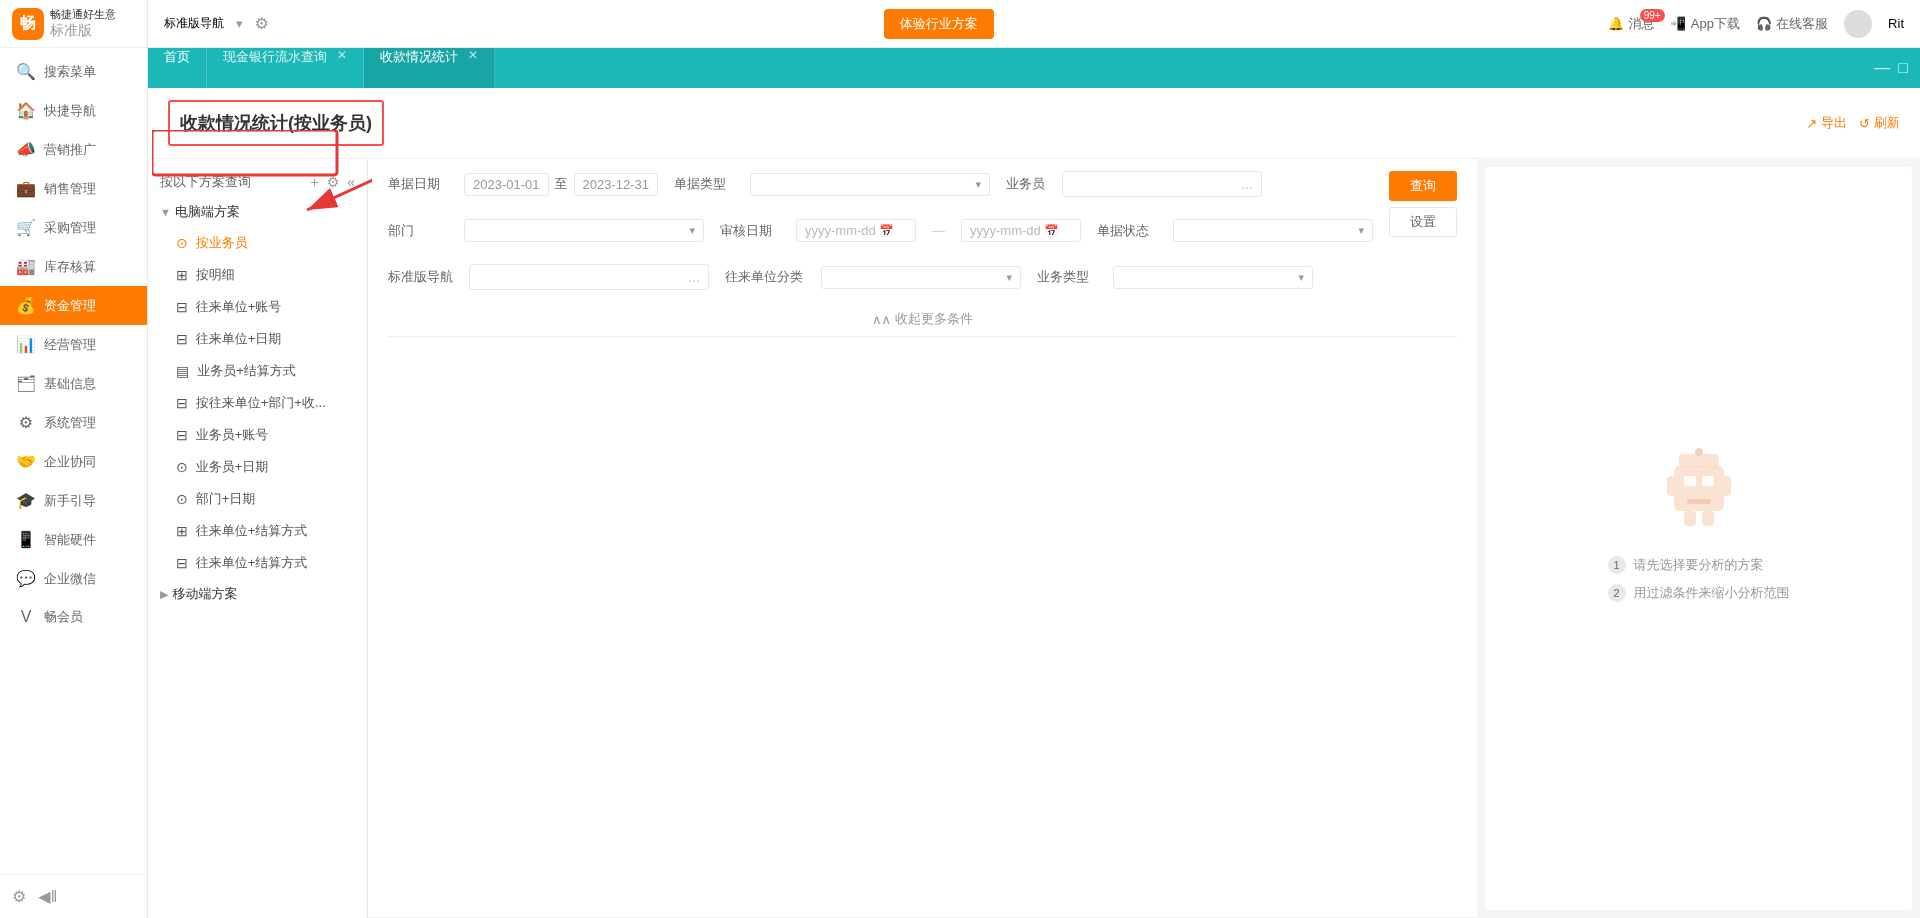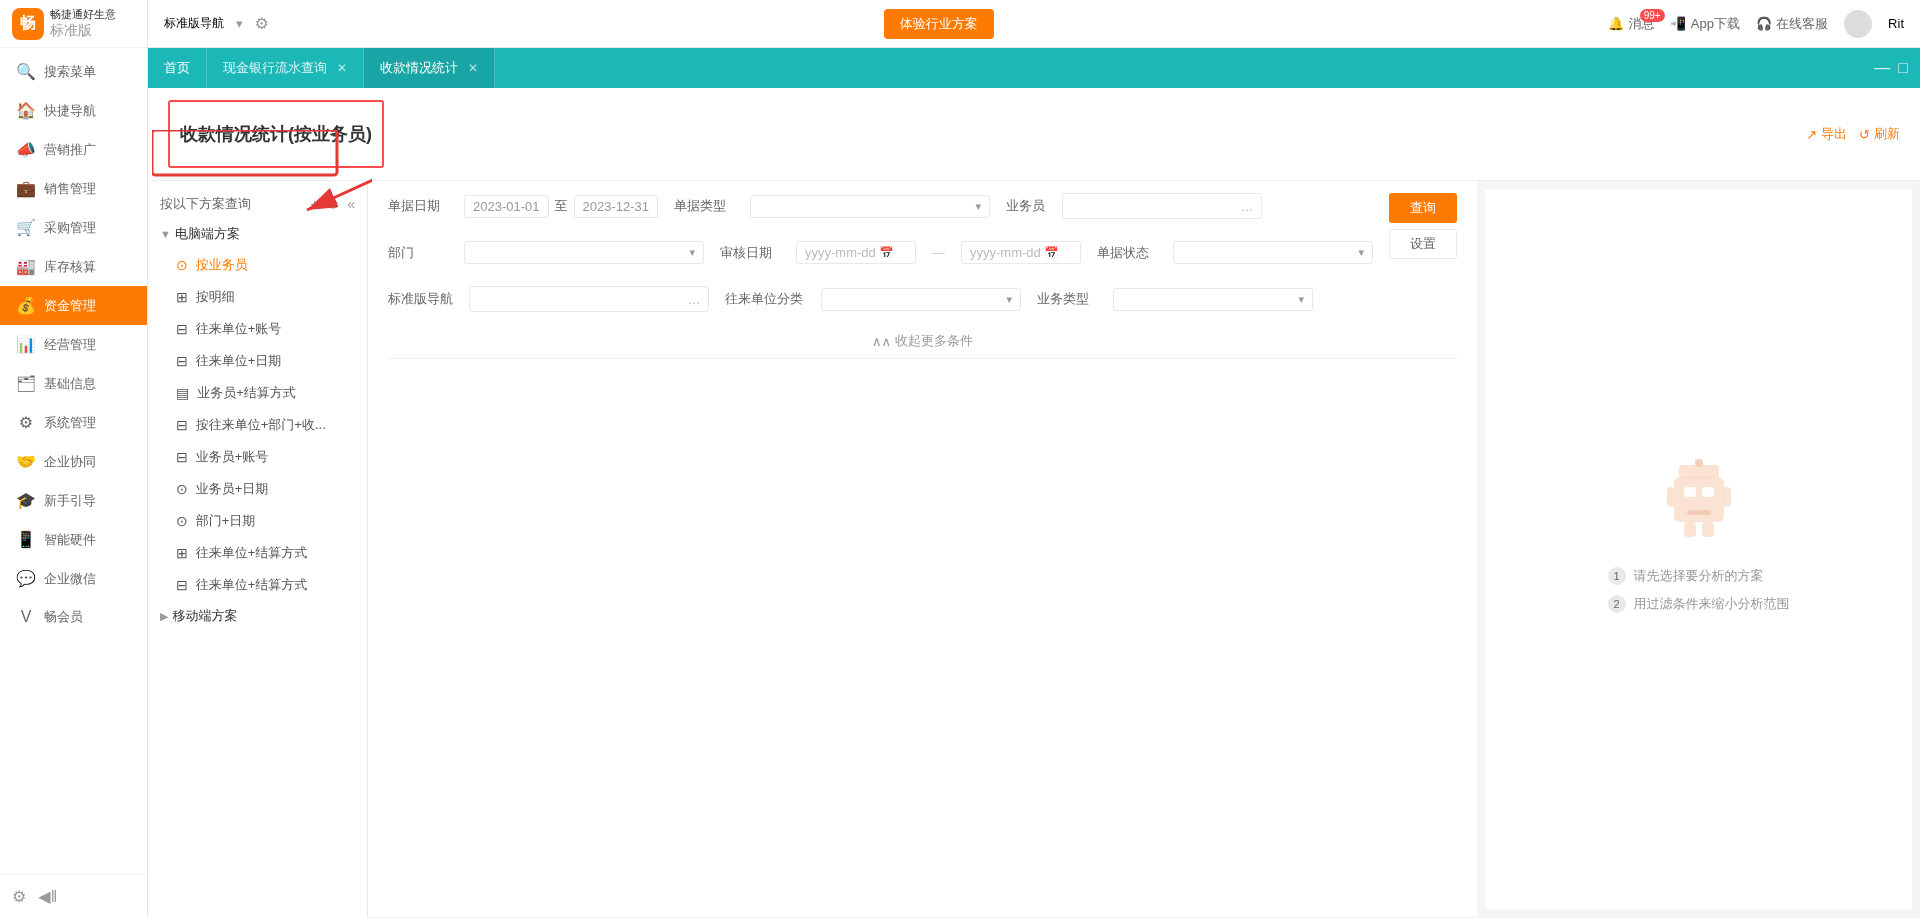--- a/index.html
+++ b/index.html
@@ -101,21 +101,20 @@
 
     
     .tabs-bar {
       height: 40px;
       background: #1cb8b8;
       display: flex;
       align-items: stretch;
     }
     .tab {
       display: flex;
-      align-items: center;
       padding: 0 16px;
       cursor: pointer;
       font-size: 13px;
       color: rgba(255,255,255,0.85);
       gap: 6px;
       border-right: 1px solid rgba(255,255,255,0.2);
     }
     .tab.home { color: white; }
     .tab.active { background: rgba(0,0,0,0.1); color: white; }
     .tab .tab-close { color: rgba(255,255,255,0.7); font-size: 12px; cursor: pointer; margin-left: 4px; }
@@ -130,21 +129,21 @@
     .page-header {
       background: white;
       padding: 12px 20px;
       display: flex;
       align-items: center;
       justify-content: space-between;
       border-bottom: 1px solid #f0f0f0;
     }
     .page-title-box {
       border: 2px solid #ff4d4f;
-      padding: 20px 10px;
+      padding: 9px 10px;
       border-radius: 3px;
     }
     .page-title { font-size: 18px; font-weight: bold; color: #333; }
     .page-actions { display: flex; gap: 12px; align-items: center; }
     .action-btn { display: flex; align-items: center; gap: 4px; cursor: pointer; color: #ff7a00; font-size: 13px; background: none; border: none; }
     .filter-row { display: flex; align-items: center; gap: 16px; margin-bottom: 12px; flex-wrap: wrap; }
     .filter-row:last-child { margin-bottom: 0; }
     .filter-label { color: #666; font-size: 13px; white-space: nowrap; min-width: 60px; }
     .date-group { display: flex; align-items: center; gap: 4px; }
     .date-quick-btn {

